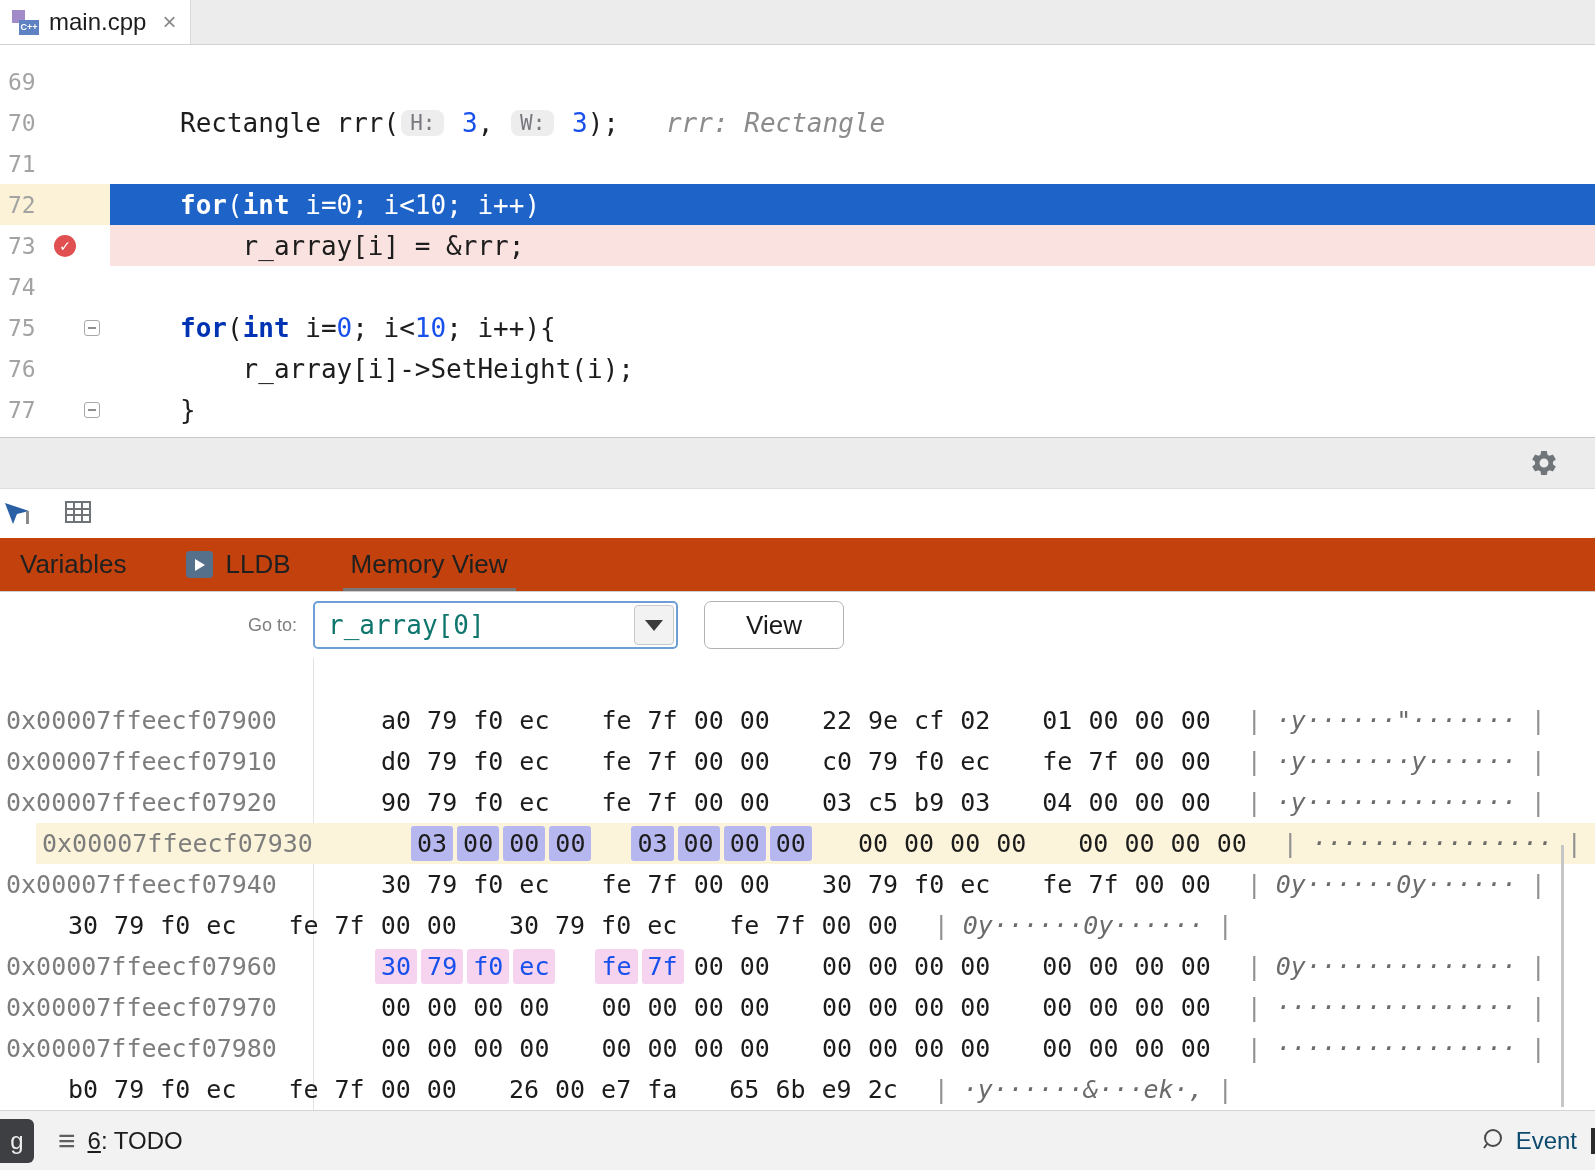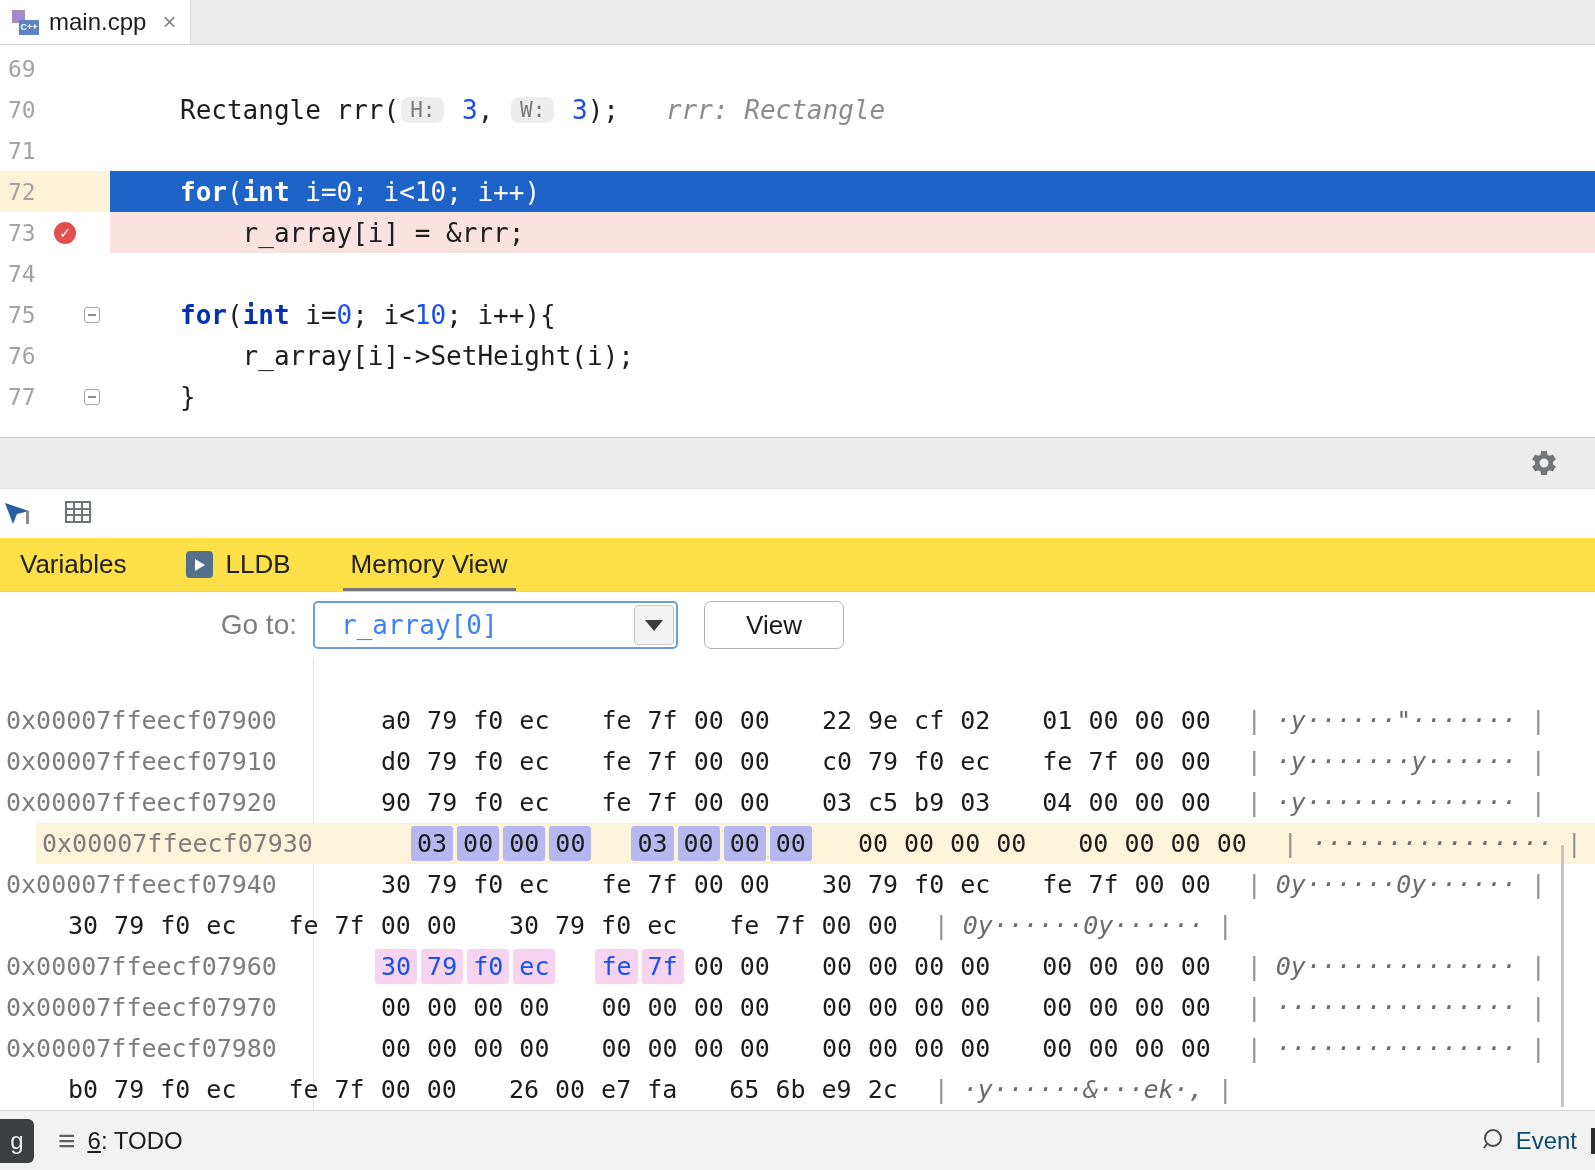--- a/index.html
+++ b/index.html
@@ -12,21 +12,21 @@
   .tabbar { height:45px; background:#ececec; border-bottom:1px solid #d2d2d2; display:flex; align-items:stretch; }
   .tab { background:#fff; display:flex; align-items:center; gap:10px; padding:0 14px 0 12px;
          border-right:1px solid #d8d8d8; font-size:24px; color:#1d1d1d; }
   .cpp-icon { position:relative; width:27px; height:25px; flex:none; }
   .cpp-icon .sq1 { position:absolute; left:0; top:0; width:13px; height:13px; background:#a18bc9; }
   .cpp-icon .sq2 { position:absolute; right:0; bottom:0; width:20px; height:15px; background:#5f82c3;
                    color:#fff; font-size:9px; font-weight:bold; display:flex; align-items:center; justify-content:center; }
   .tab-close { color:#8a8a8a; font-size:24px; margin-left:6px; }
 
   
-  .editor { height:392px; padding-top:3px; background:#fff; font-family:"DejaVu Sans Mono", monospace; font-size:26px; }
+  .editor { height:392px; padding-top:16px; background:#fff; font-family:"DejaVu Sans Mono", monospace; font-size:26px; }
   .cl { display:flex; height:41px; }
   .gut { width:110px; flex:none; display:flex; align-items:center; }
   .lnum { width:46px; padding-left:8px; font-size:23px; color:#a3a3a3; }
   .gslot { width:38px; display:flex; align-items:center; justify-content:center; }
   .fslot { width:22px; display:flex; align-items:center; }
   .code { flex:1; padding-left:70px; display:flex; align-items:center; white-space:pre; }
   .cl.exec .gut { background:#fbf2d7; }
   .cl.exec .code { background:#1e63c8; }
   .cl.bp .code { background:#f9e2e0; }
   .t-k { color:#0033b3; font-weight:bold; }
@@ -39,32 +39,32 @@
              display:flex; align-items:center; justify-content:center; font-family:"DejaVu Sans", sans-serif; }
   .fold { width:16px; height:16px; border:1px solid #a8a8a8; border-radius:3px; background:#fff; position:relative; }
   .fold::after { content:""; position:absolute; left:3px; right:3px; top:6px; height:2px; background:#8e8e8e; }
 
   
   .strip1 { height:52px; background:#ececec; border-top:1px solid #c9c9c9; border-bottom:1px solid #dedede; position:relative; }
   .gear { position:absolute; right:36px; top:10px; cursor:pointer; }
   .strip2 { height:49px; background:#fff; display:flex; align-items:center; gap:30px; padding-left:2px; }
 
   
-  .dtabs { height:54px; background:#fde047; border-bottom:1px solid #cfcfcf; display:flex; align-items:stretch; padding-left:12px; }
+  .dtabs { height:54px; background:#c2410c; border-bottom:1px solid #cfcfcf; display:flex; align-items:stretch; padding-left:12px; }
   .dtab { display:flex; align-items:center; gap:12px; font-size:26px; color:#202020; padding:0 8px; margin-right:44px; }
   .dtab.sel { box-shadow: inset 0 -3px 0 #787878; }
   .lldb-icon { width:27px; height:27px; border-radius:4px; background:#54708a; display:flex; align-items:center; justify-content:center; }
   .lldb-icon i { display:block; width:0; height:0; border-left:10px solid #fff; border-top:6px solid transparent; border-bottom:6px solid transparent; }
 
   
   .gotorow { height:66px; display:flex; align-items:center; background:#fff; }
-  .goto-label { width:297px; text-align:right; color:#7f7f7f; font-size:28px; flex:none; }
+  .goto-label { width:297px; text-align:right; color:#7f7f7f; font-size:18px; flex:none; }
   .combo { margin-left:16px; width:365px; height:48px; border:2px solid #6d9fd4; border-radius:5px;
            display:flex; align-items:center; background:#fff; }
-  .combo-text { flex:1; padding-left:26px; font-family:"DejaVu Sans Mono", monospace; font-size:26px; color:#3b82f6; }
+  .combo-text { flex:1; padding-left:13px; font-family:"DejaVu Sans Mono", monospace; font-size:26px; color:#0f766e; }
   .combo-btn { width:40px; height:40px; margin-right:2px; background:#f2f2f2; border:1px solid #c9c9c9; border-radius:4px;
                display:flex; align-items:center; justify-content:center; flex:none; }
   .combo-arrow { width:0; height:0; border-left:9px solid transparent; border-right:9px solid transparent; border-top:11px solid #3b3b3b; }
   .view-btn { margin-left:26px; width:140px; height:48px; background:#fff; border:1px solid #b3b3b3; border-radius:7px;
               font-size:26px; color:#1a1a1a; font-family:"Liberation Sans", sans-serif; cursor:pointer; }
 
   
   .memory { height:452px; padding-top:42px; position:relative; background:#fff; }
   .mem-divider { position:absolute; left:313px; top:0; bottom:0; width:1px; background:#e2e2e2; }
   .scroll-thumb { position:absolute; right:31px; top:187px; width:3px; height:262px; background:#c6c6c6; }

